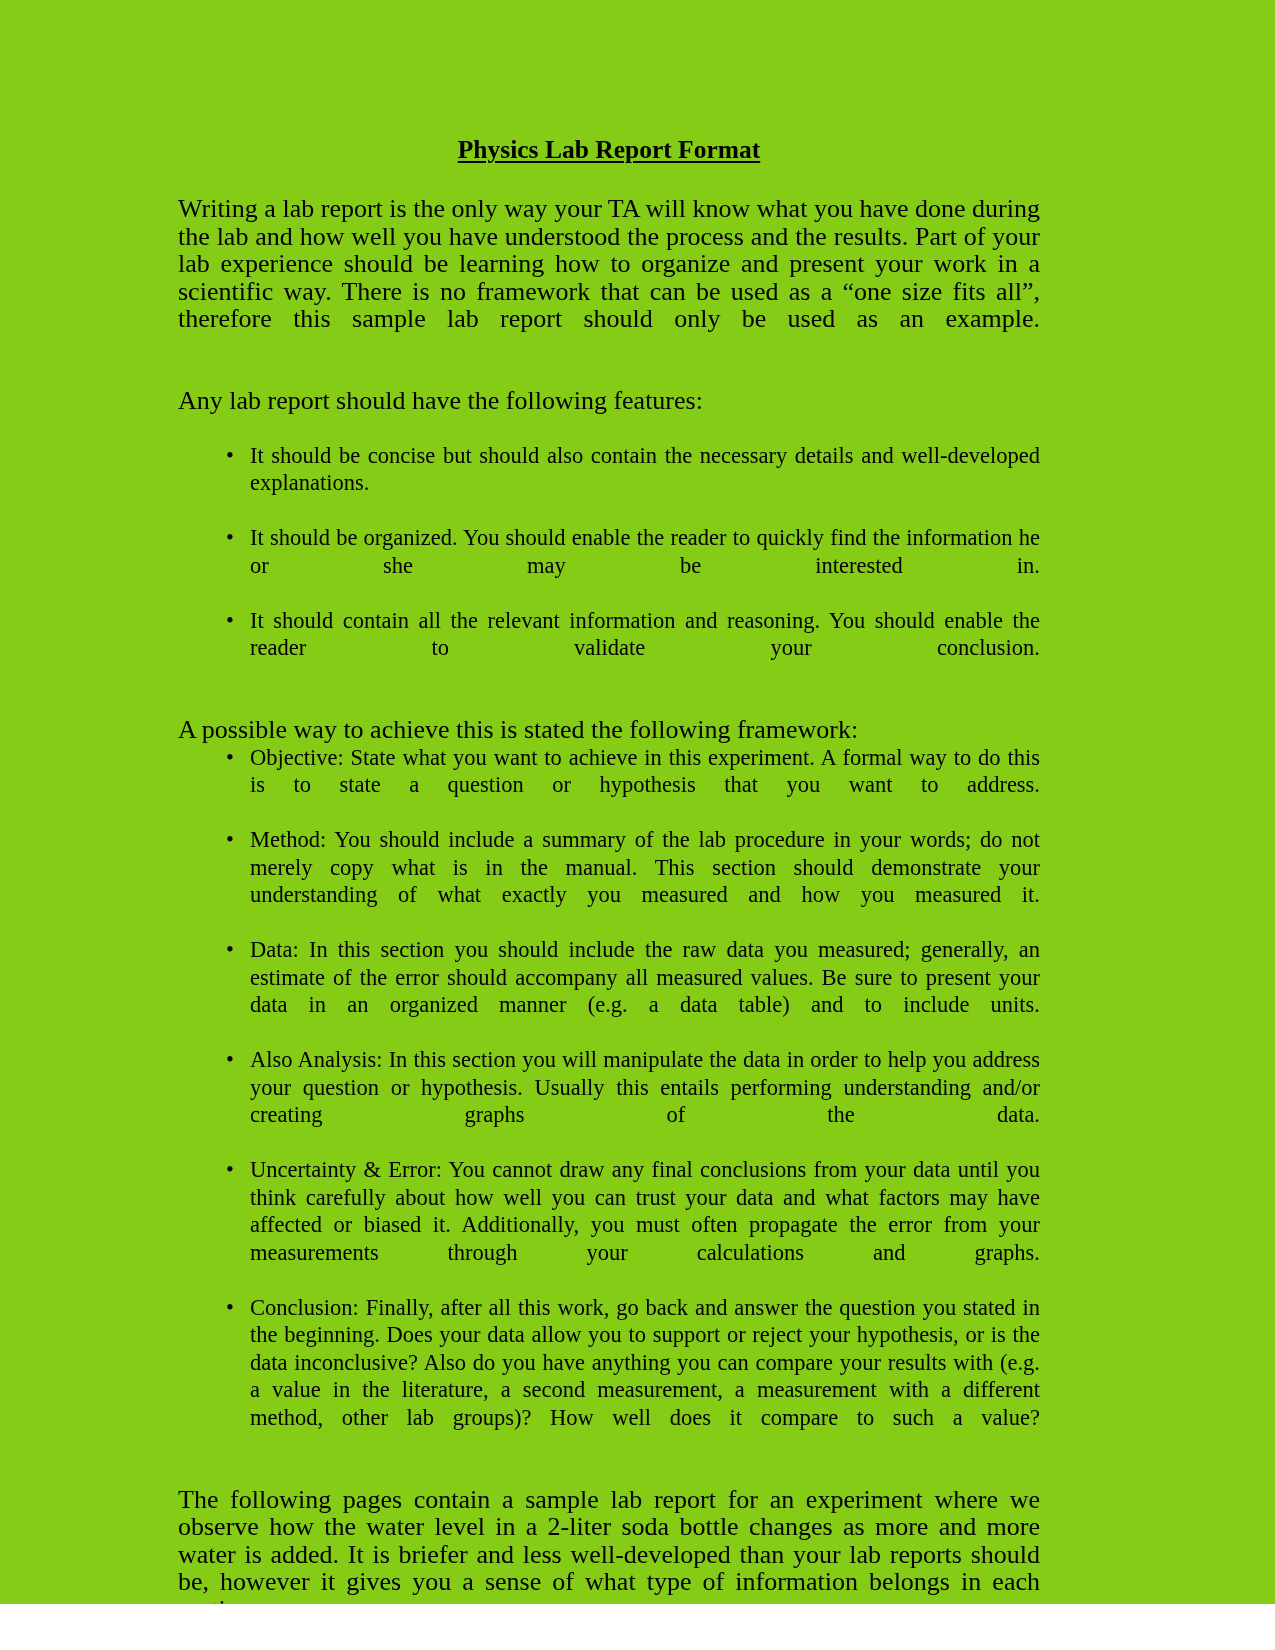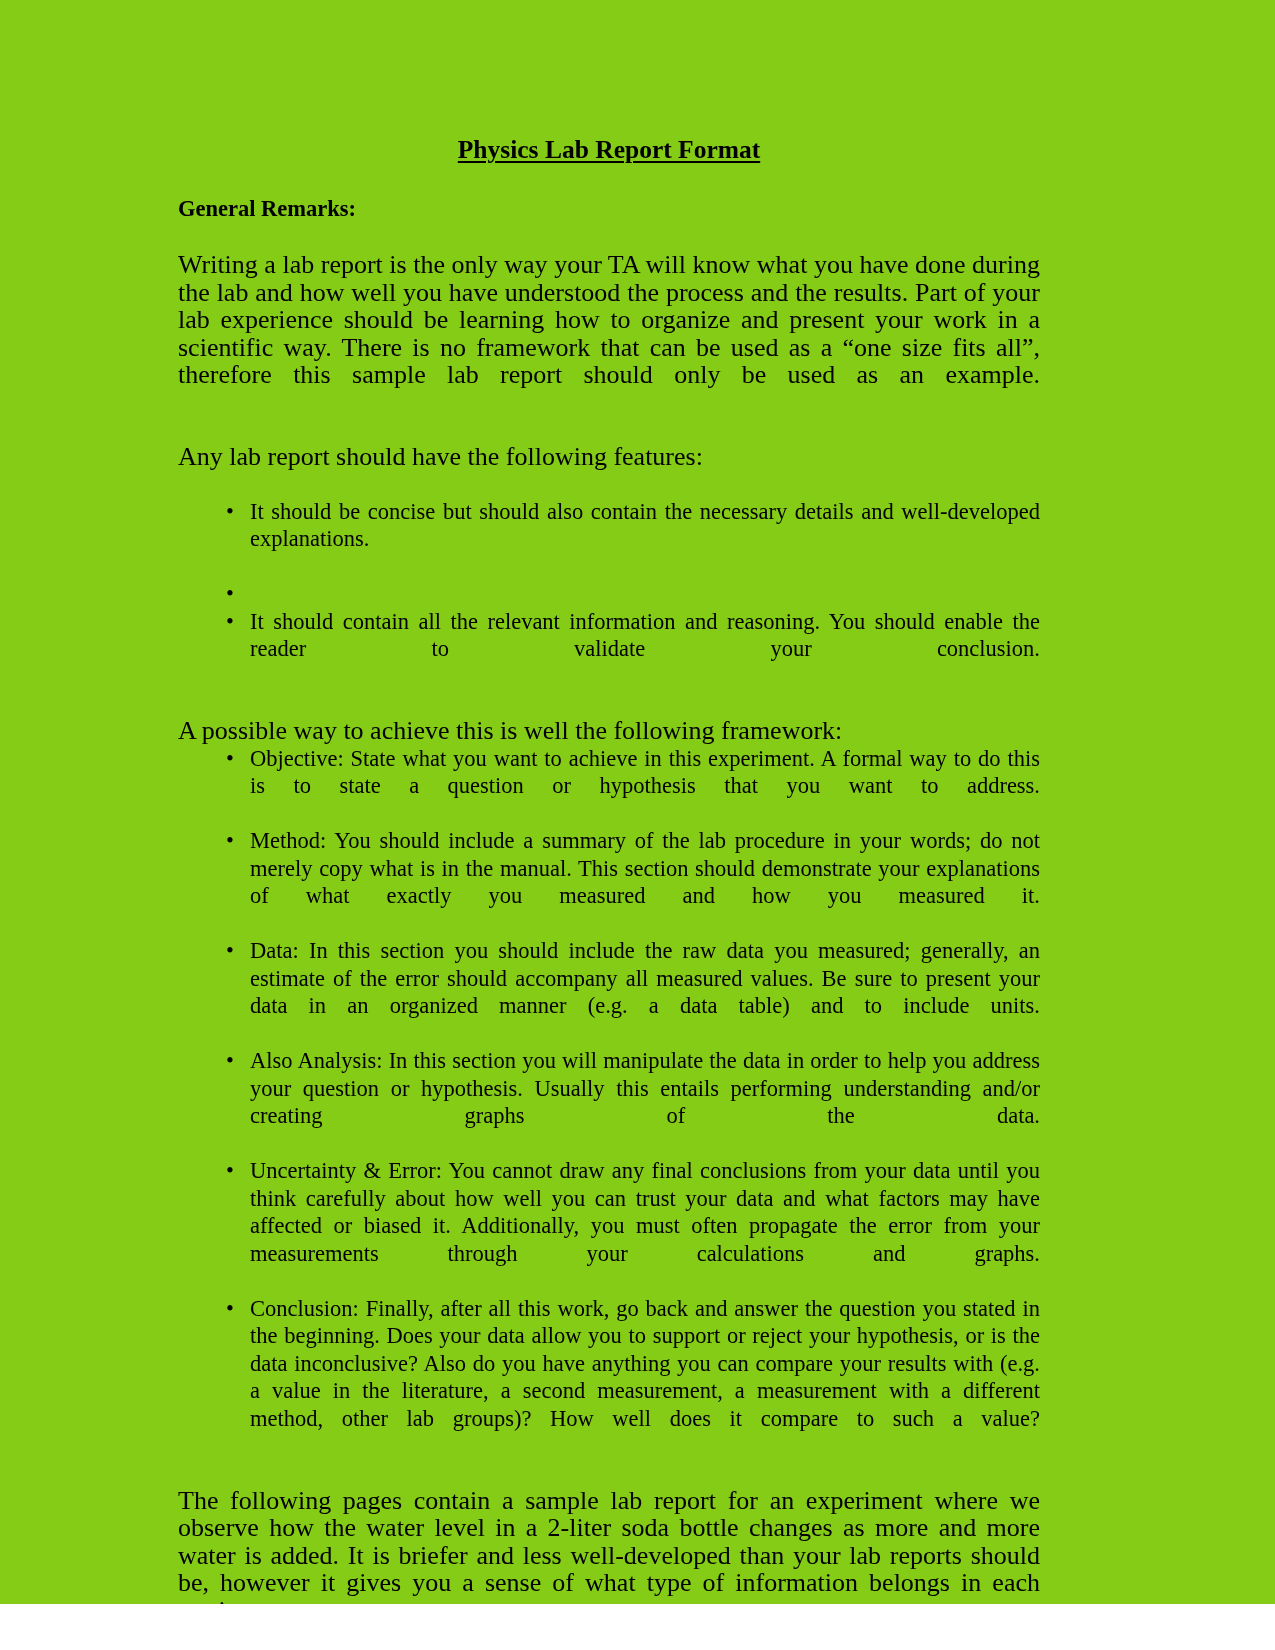--- a/index.html
+++ b/index.html
@@ -108,37 +108,36 @@
   p.body.nostretch::after { display: none; }
 </style>
 </head>
 <body>
 
 <div class="page">
   <div class="content">
 
     <h1 class="doc-title"><span class="ul">Physics Lab Report Format</span></h1>
 
-    <h2 class="section-heading">General Remarks:</h2>
 
     <p class="body">Writing a lab report is the only way your TA will know what you have done during the lab and how well you have understood the process and the results. Part of your lab experience should be learning how to organize and present your work in a scientific way. There is no framework that can be used as a “one size fits all”, therefore this sample lab report should only be used as an example.</p>
 
     <p class="body nostretch">Any lab report should have the following features:</p>
 
     <ul class="bullets spaced">
       <li><span class="marker">•</span><span>It should be concise but should also contain the necessary details and well-developed explanations.</span></li>
-      <li><span class="marker">•</span></li>
+      <li><span class="marker">•</span><span>It should be organized. You should enable the reader to quickly find the information he or she may be interested in.</span></li>
       <li><span class="marker">•</span><span>It should contain all the relevant information and reasoning. You should enable the reader to validate your conclusion.</span></li>
     </ul>
 
-    <p class="body tight nostretch">A possible way to achieve this is well the following framework:</p>
+    <p class="body tight nostretch">A possible way to achieve this is stated the following framework:</p>
 
     <ul class="bullets spaced">
       <li><span class="marker">•</span><b class="lead">Objective:</b><span> State what you want to achieve in this experiment. A formal way to do this is to state a question or hypothesis that you want to address.</span></li>
-      <li><span class="marker">•</span><b class="lead">Method:</b><span> You should include a summary of the lab procedure in your words; do not merely copy what is in the manual. This section should demonstrate your explanations of what exactly you measured and how you measured it.</span></li>
+      <li><span class="marker">•</span><b class="lead">Method:</b><span> You should include a summary of the lab procedure in your words; do not merely copy what is in the manual. This section should demonstrate your understanding of what exactly you measured and how you measured it.</span></li>
       <li><span class="marker">•</span><b class="lead">Data:</b><span> In this section you should include the raw data you measured; generally, an estimate of the error should accompany all measured values.  Be sure to present your data in an organized manner (e.g. a data table) and to include units.</span></li>
       <li><span class="marker">•</span><b class="lead">Also Analysis:</b><span> In this section you will manipulate the data in order to help you address your question or hypothesis. Usually this entails performing understanding and/or creating graphs of the data.</span></li>
       <li><span class="marker">•</span><b class="lead">Uncertainty &amp; Error:</b><span> You cannot draw any final conclusions from your data until you think carefully about how well you can trust your data and what factors may have affected or biased it.  Additionally, you must often propagate the error from your measurements through your calculations and graphs.</span></li>
       <li><span class="marker">•</span><b class="lead">Conclusion:</b><span> Finally, after all this work, go back and answer the question you stated in the beginning. Does your data allow you to support or reject your hypothesis, or is the data inconclusive? Also do you have anything you can compare your results with (e.g. a value in the literature, a second measurement, a measurement with a different method, other lab groups)?  How well does it compare to such a value?</span></li>
     </ul>
 
     <p class="body last">The following pages contain a sample lab report for an experiment where we observe how the water level in a 2-liter soda bottle changes as more and more water is added.  It is briefer and less well-developed than your lab reports should be, however it gives you a sense of what type of information belongs in each section.</p>
 
   </div>
 </div>

